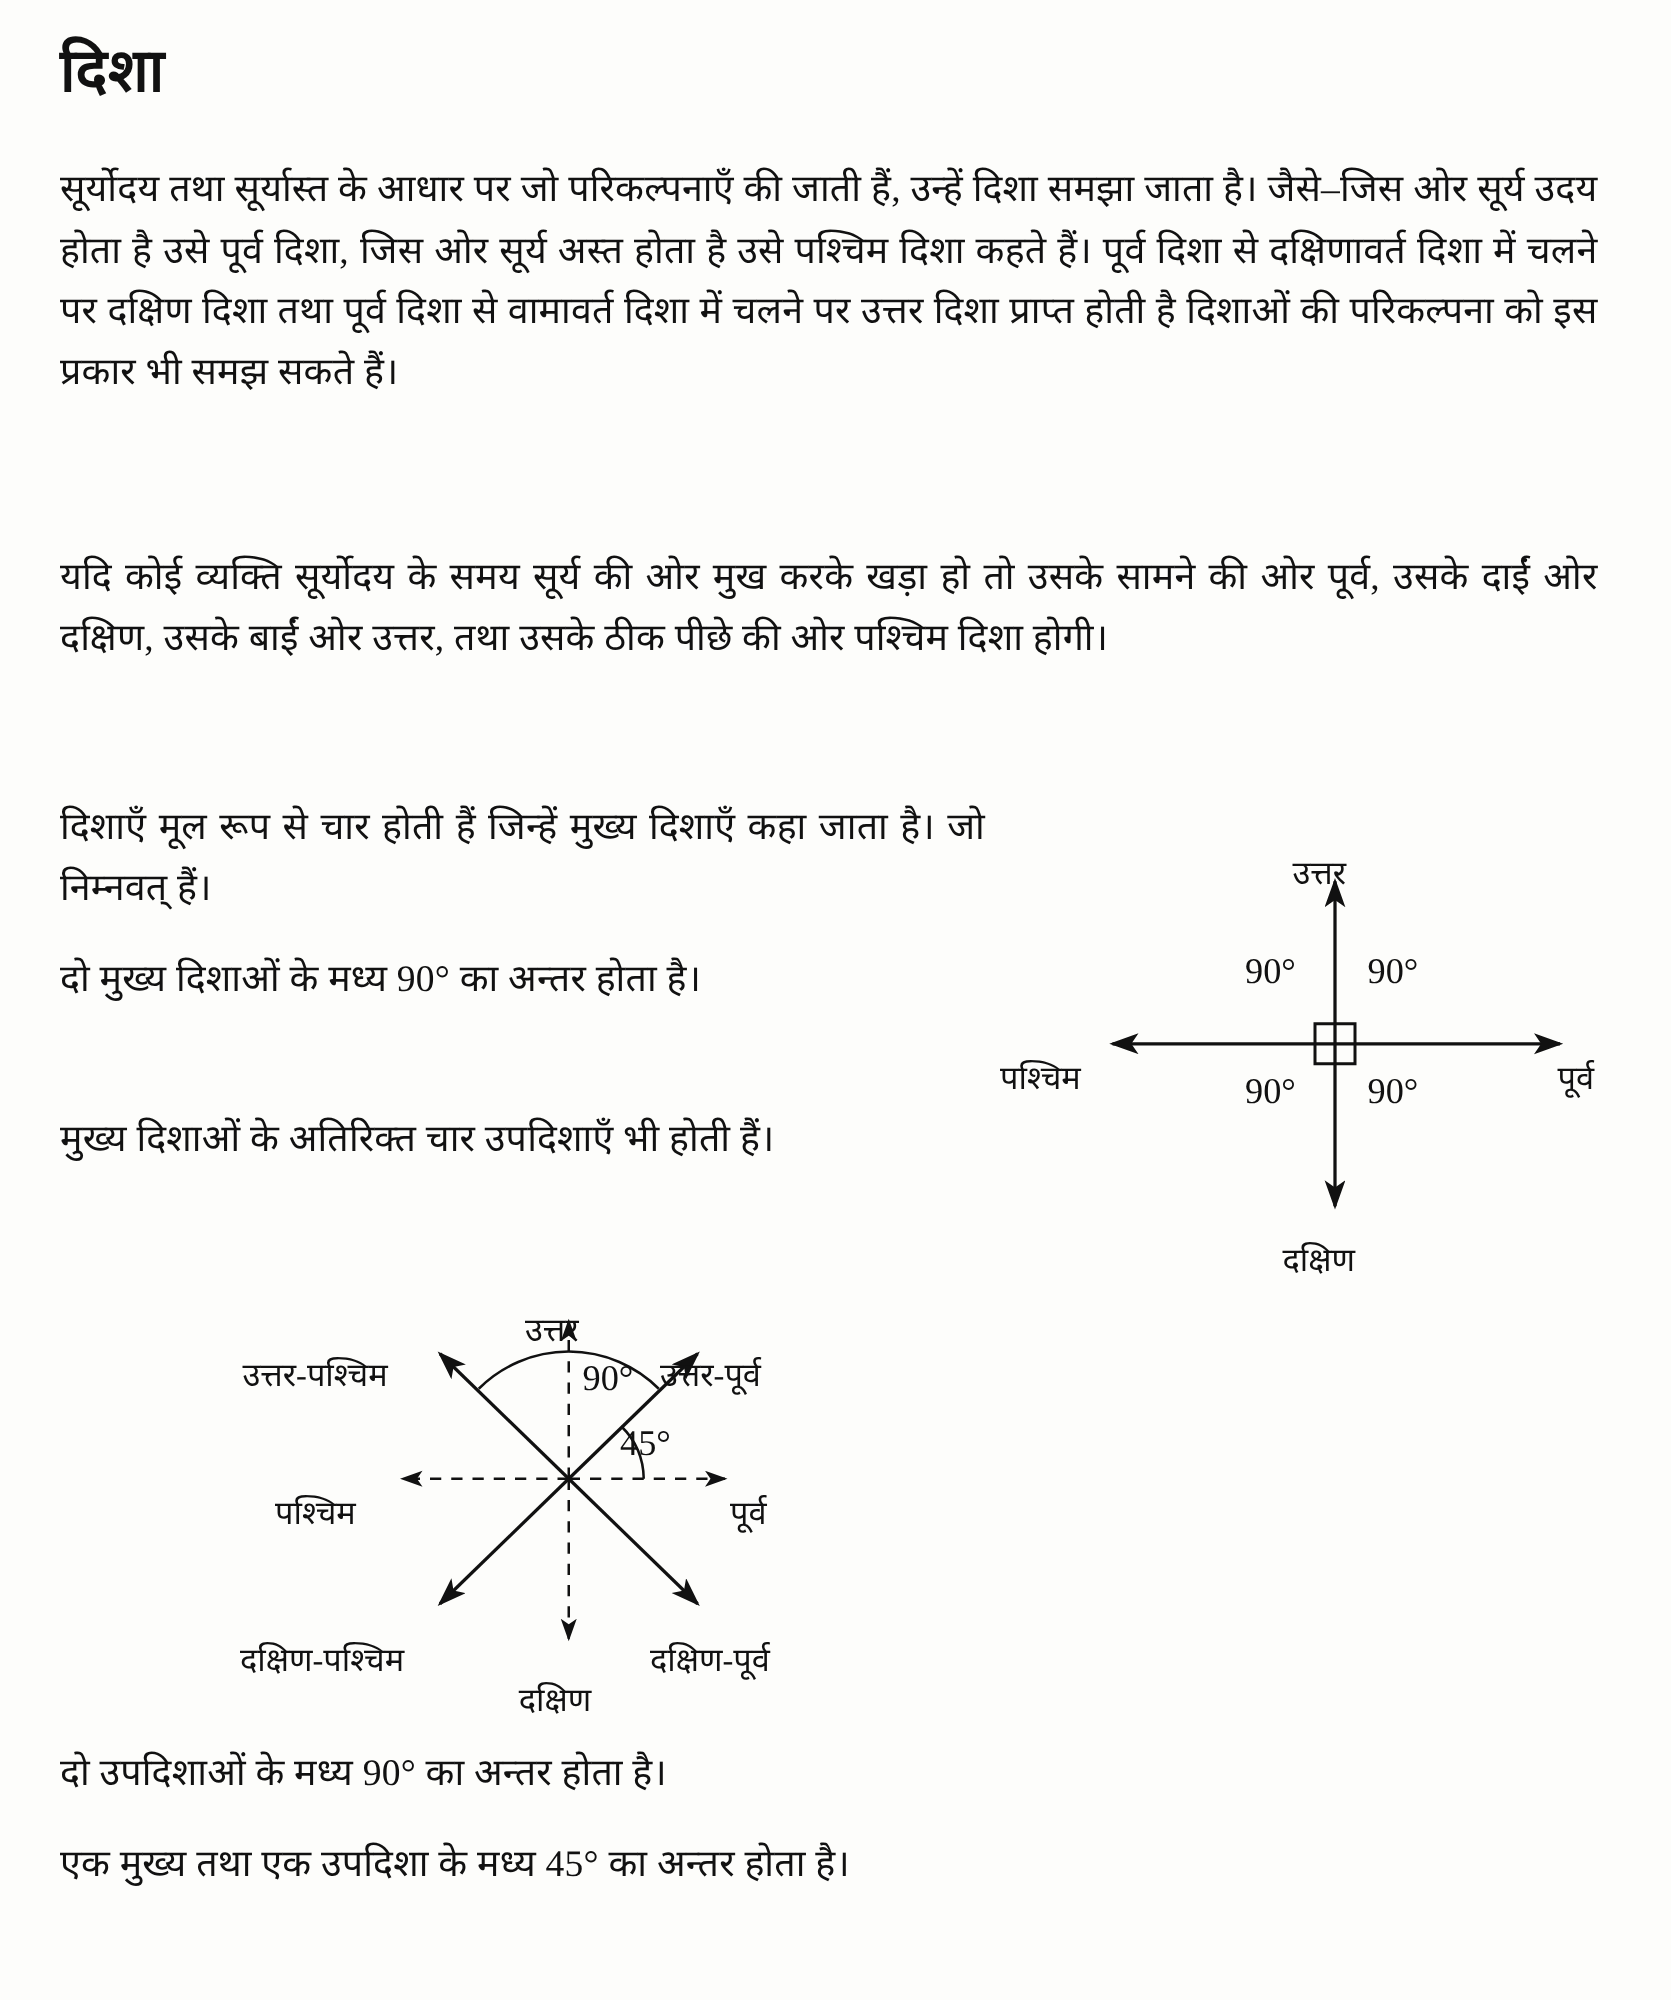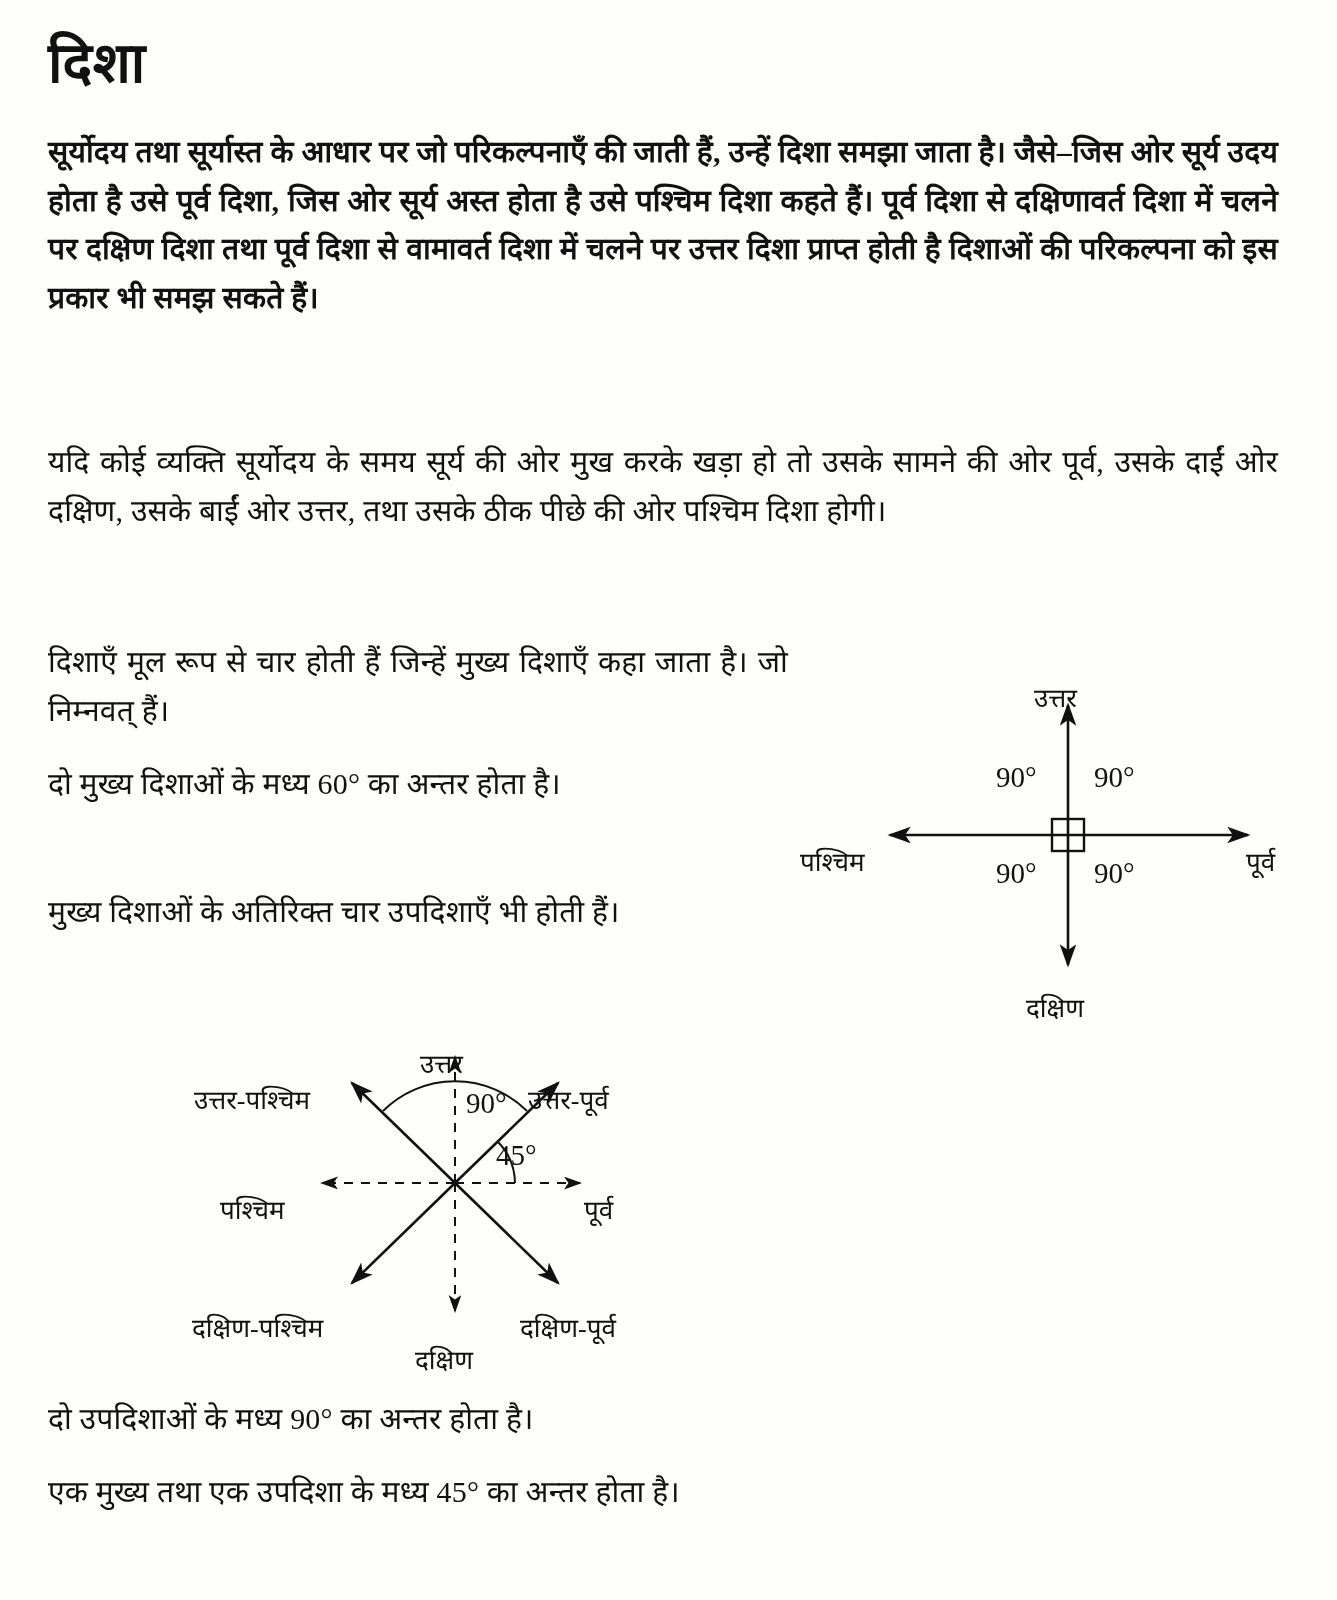--- a/index.html
+++ b/index.html
@@ -19,33 +19,33 @@
     position: relative;
     width: 1337px;
     height: 1600px;
     padding: 0;
     box-sizing: border-box;
   }
   .title {
     position: absolute;
     left: 48px;
     top: 22px;
-    font-size: 56px;
+    font-size: 48px;
     font-weight: bold;
     letter-spacing: 0.5px;
   }
   .para {
     position: absolute;
     font-size: 30px;
     line-height: 1.62;
     text-align: justify;
     text-justify: inter-word;
     letter-spacing: 0.2px;
   }
-  #para1 { left: 48px; top: 128px; width: 1230px; font-weight: bold; }
+  #para1 { left: 48px; top: 128px; width: 1230px; }
   #para2 { left: 48px; top: 438px; width: 1230px; }
   #para3 { left: 48px; top: 638px; width: 740px; }
   #para4 { left: 48px; top: 760px; width: 720px; }
   #para5 { left: 48px; top: 888px; width: 760px; }
   #para6 { left: 48px; top: 1395px; width: 1000px; }
   #para7 { left: 48px; top: 1468px; width: 1060px; }
 
   
   #fig1 {
     position: absolute;
@@ -79,21 +79,21 @@
 </head>
 <body>
 
 <div class="page">
 
   <div class="title">दिशा</div>
 
   <div class="para" id="para1">सूर्योदय तथा सूर्यास्त के आधार पर जो परिकल्पनाएँ की जाती हैं, उन्हें दिशा समझा जाता है। जैसे–जिस ओर सूर्य उदय होता है उसे पूर्व दिशा, जिस ओर सूर्य अस्त होता है उसे पश्चिम दिशा कहते हैं। पूर्व दिशा से दक्षिणावर्त दिशा में चलने पर दक्षिण दिशा तथा पूर्व दिशा से वामावर्त दिशा में चलने पर उत्तर दिशा प्राप्त होती है दिशाओं की परिकल्पना को इस प्रकार भी समझ सकते हैं।</div>
   <div class="para" id="para2">यदि कोई व्यक्ति सूर्योदय के समय सूर्य की ओर मुख करके खड़ा हो तो उसके सामने की ओर पूर्व, उसके दाईं ओर दक्षिण, उसके बाईं ओर उत्तर, तथा उसके ठीक पीछे की ओर पश्चिम दिशा होगी।</div>
   <div class="para" id="para3">दिशाएँ मूल रूप से चार होती हैं जिन्हें मुख्य दिशाएँ कहा जाता है। जो निम्नवत् हैं।</div>
-  <div class="para" id="para4">दो मुख्य दिशाओं के मध्य 60° का अन्तर होता है।</div>
+  <div class="para" id="para4">दो मुख्य दिशाओं के मध्य 90° का अन्तर होता है।</div>
   <div class="para" id="para5">मुख्य दिशाओं के अतिरिक्त चार उपदिशाएँ भी होती हैं।</div>
 
   <div id="fig1">
     <svg width="440" height="360" viewBox="0 0 440 360">
       <defs>
         <marker id="arrowA" markerWidth="10" markerHeight="10" refX="8" refY="3.2" orient="auto">
           <path d="M0,0 L9,3.2 L0,6.4 L2.2,3.2 z" fill="#111"></path>
         </marker>
       </defs>
 

